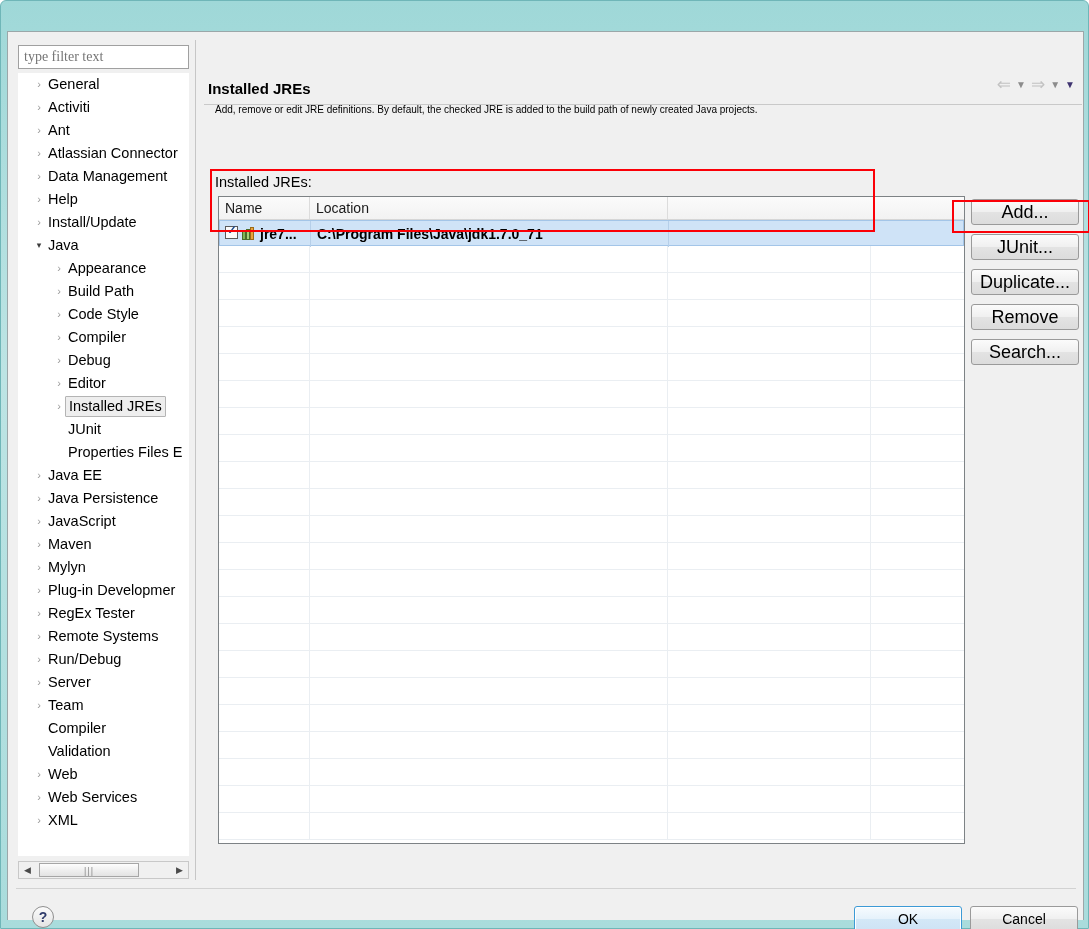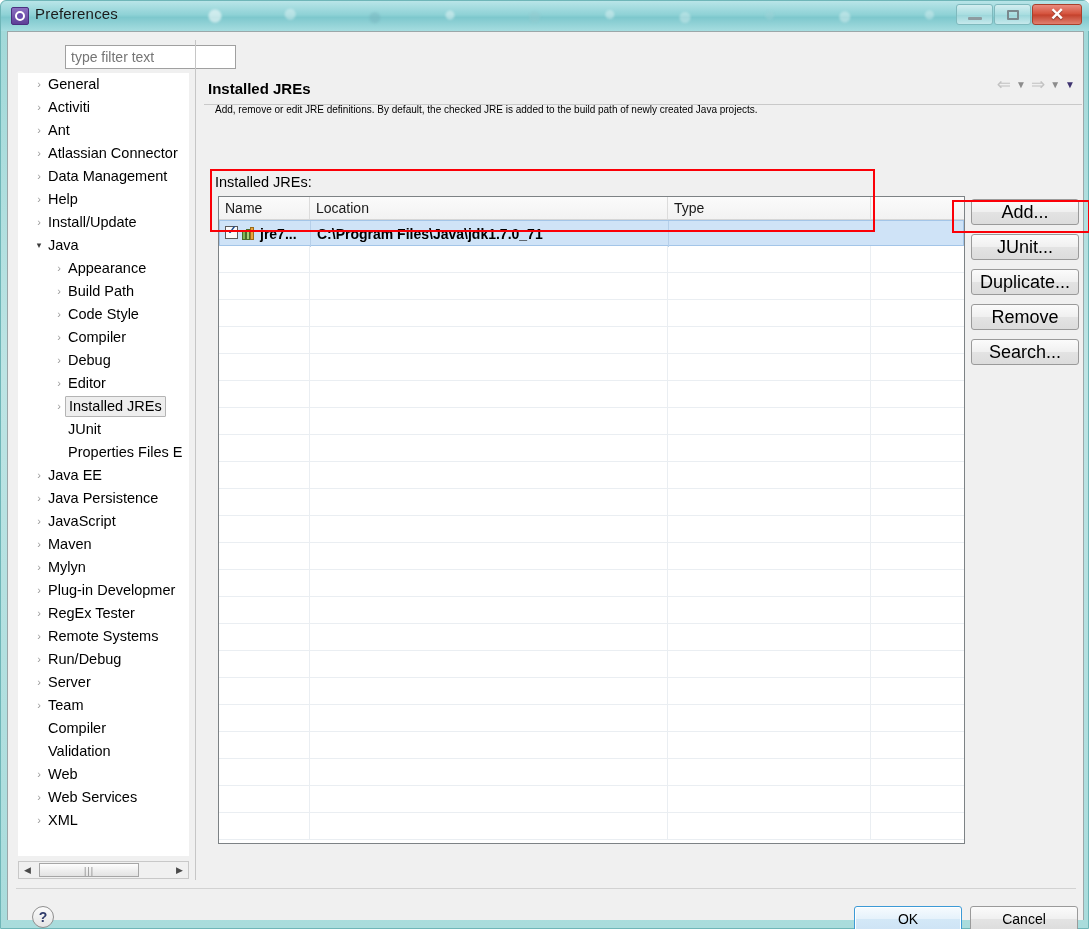--- a/index.html
+++ b/index.html
@@ -125,26 +125,25 @@
   }
 
   
   #filter-input {
     position: absolute;
     left: 10px; top: 13px;
     width: 171px; height: 24px;
     box-sizing: border-box;
     border: 1px solid #a0a0a0;
     background: #ffffff;
-    font-family: Liberation Sans, sans-serif;
+    font-family: Liberation Serif, serif;
     font-size: 14px;
     color: #8a8a8a;
     padding: 0 5px;
     outline: none;
-    margin-left: 47px;
   }
   #tree {
     position: absolute;
     left: 10px; top: 41px;
     width: 171px;
     height: 783px;
     background: #ffffff;
     border: none;
     overflow: hidden;
   }
@@ -434,37 +433,20 @@
     pointer-events: none;
   }
   #annot-table { left: 209px; top: 168px; width: 665px; height: 63px; }
   #annot-edit  { left: 951px; top: 199px; width: 138px; height: 33px; }
 </style>
 </head>
 <body>
 
 <div id="window">
 
-  <div id="titlebar">
-    <div class="glassblur"></div>
-    <div id="app-icon">
-      <div class="gear"></div>
-    </div>
-    <div id="title-text">Preferences</div>
-
-    <div class="winbtn" id="btn-min">
-      <div class="bar"></div>
-    </div>
-    <div class="winbtn" id="btn-max">
-      <div class="sq"></div>
-    </div>
-    <div class="winbtn" id="btn-close">
-      <div class="x">✕</div>
-    </div>
-  </div>
 
   <div id="client">
 
     <input id="filter-input" type="text" placeholder="type filter text" style="">
 
     <div id="tree">
         <div class="tree-item depth0">
           <span class="arrow">›</span>
           <span class="lbl">General</span>
         </div>
@@ -615,21 +597,20 @@
       <span class="nav-caret active">▼</span>
     </div>
 
     <div id="description">Add, remove or edit JRE definitions. By default, the checked JRE is added to the build path of newly created Java projects.</div>
     <div id="table-label">Installed JREs:</div>
 
     <div id="jre-table">
       <div id="table-header">
         <div class="th c0">Name</div>
         <div class="th c1">Location</div>
-        <div class="th c2">Type</div>
         <div class="th c3"></div>
       </div>
       <div id="table-body">
           <div class="trow selected">
             <div class="cell c0">
               <span class="row-check">
                 <span class="tick">✓</span>
               </span>
               <span class="jre-icon">
                 <span class="b1"></span>

